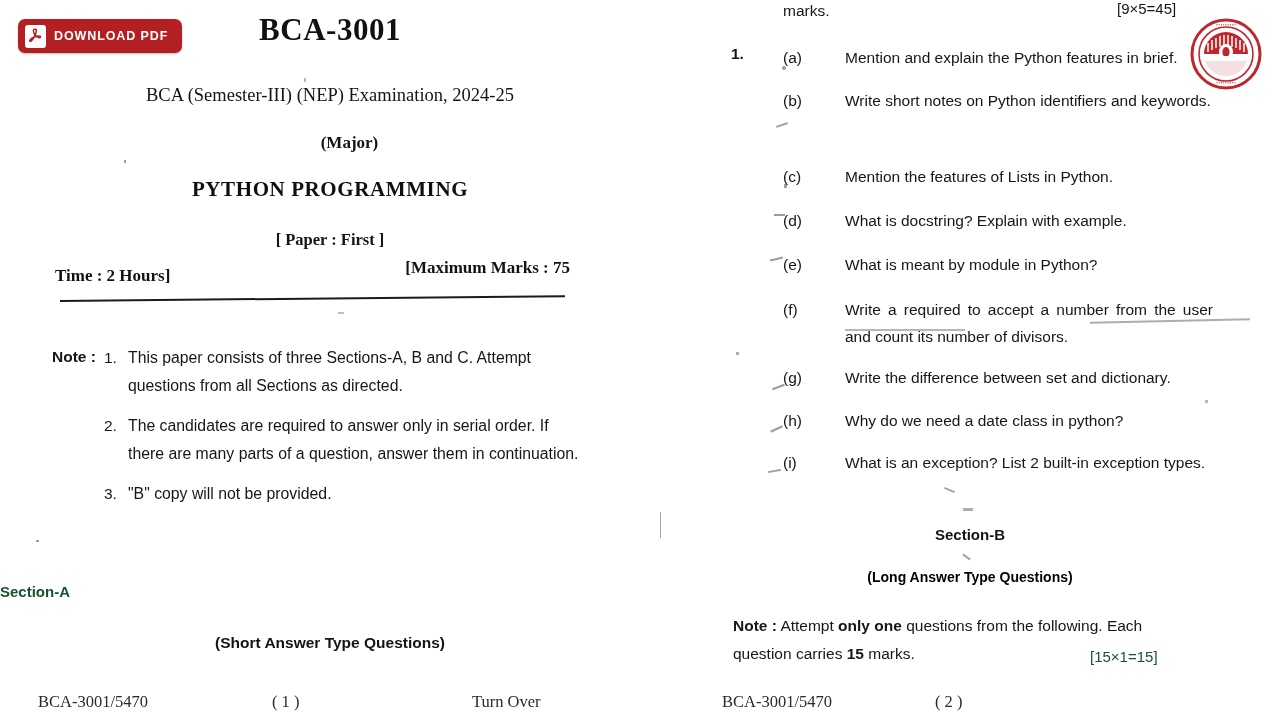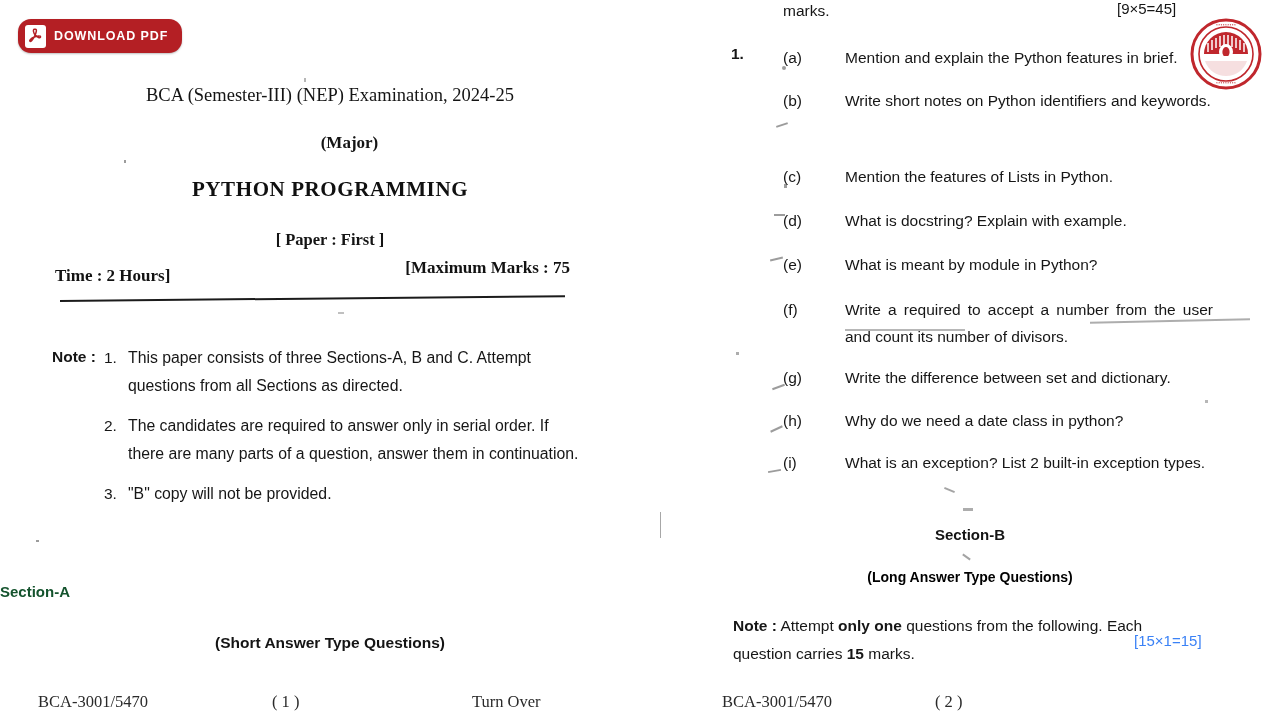--- a/index.html
+++ b/index.html
@@ -43,21 +43,21 @@
   .download-badge {
     position: absolute;
     left: 18px;
     top: 19px;
     height: 34px;
     display: flex;
     align-items: center;
     gap: 8px;
     padding: 0 14px 0 7px;
     background: #b41f24;
-    border-radius: 13px;
+    border-radius: 7px;
     box-shadow: 0 1px 2px rgba(0,0,0,.25);
     cursor: pointer;
     user-select: none;
   }
   .pdf-glyph {
     width: 21px;
     height: 23px;
     background: #ffffff;
     border-radius: 3px;
     display: flex;
@@ -298,32 +298,32 @@
     top: 612px;
     width: 470px;
     font-size: 15.5px;
     line-height: 1.78;
     color: #161616;
   }
   .rp-note-kw { font-weight: bold; }
   .rp-note-marks {
     position: absolute;
     left: 1090px;
-    top: 632px;
+    top: 648px;
     font-size: 15px;
-    color: #3b82f6;
-    margin-left: 44px;
+    color: #14532d;
   }
   b.em { font-weight: bold; }
 </style>
 </head>
 <body>
 
 <div class="scan-page page-left">
 
+  <div class="paper-code serif">BCA-3001</div>
 
   <div class="exam-line serif">BCA (Semester-III) (NEP) Examination, 2024-25</div>
 
   <div class="major-line serif">(Major)</div>
 
   <div class="subject-line serif">PYTHON PROGRAMMING</div>
 
   <div class="paper-no-line serif">[ Paper : First ]</div>
 
   <div class="time-line serif">Time : 2 Hours]</div>

